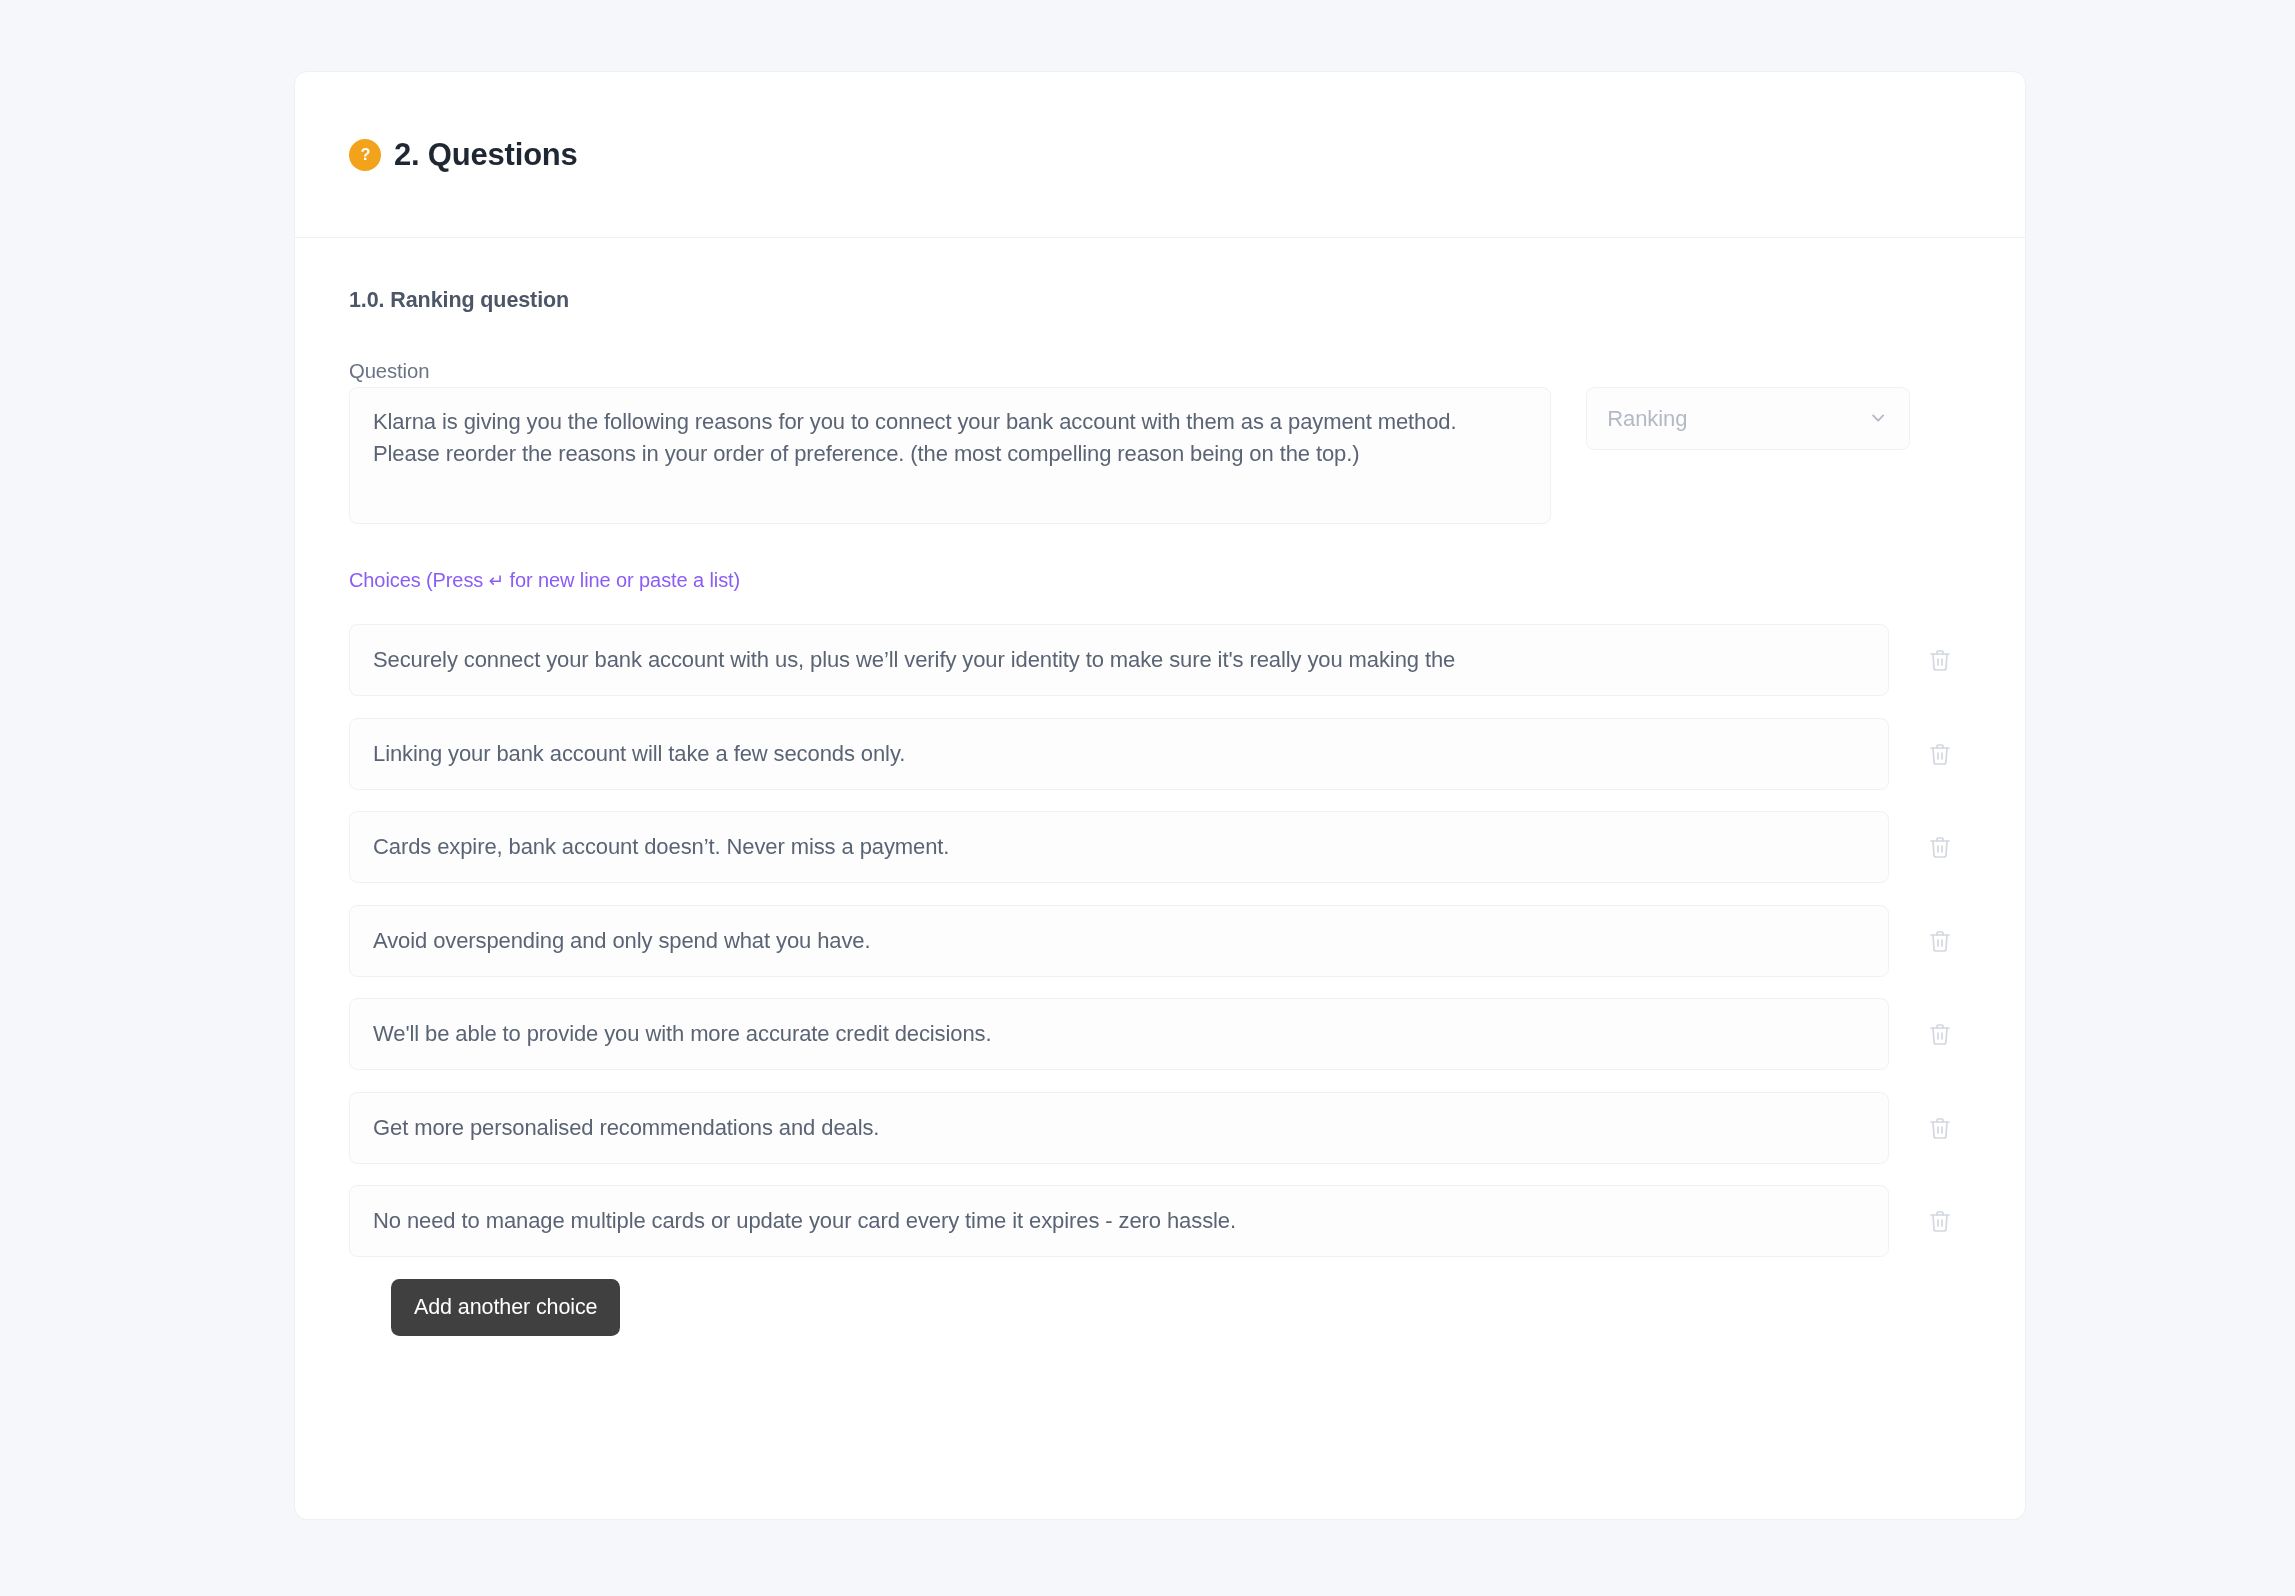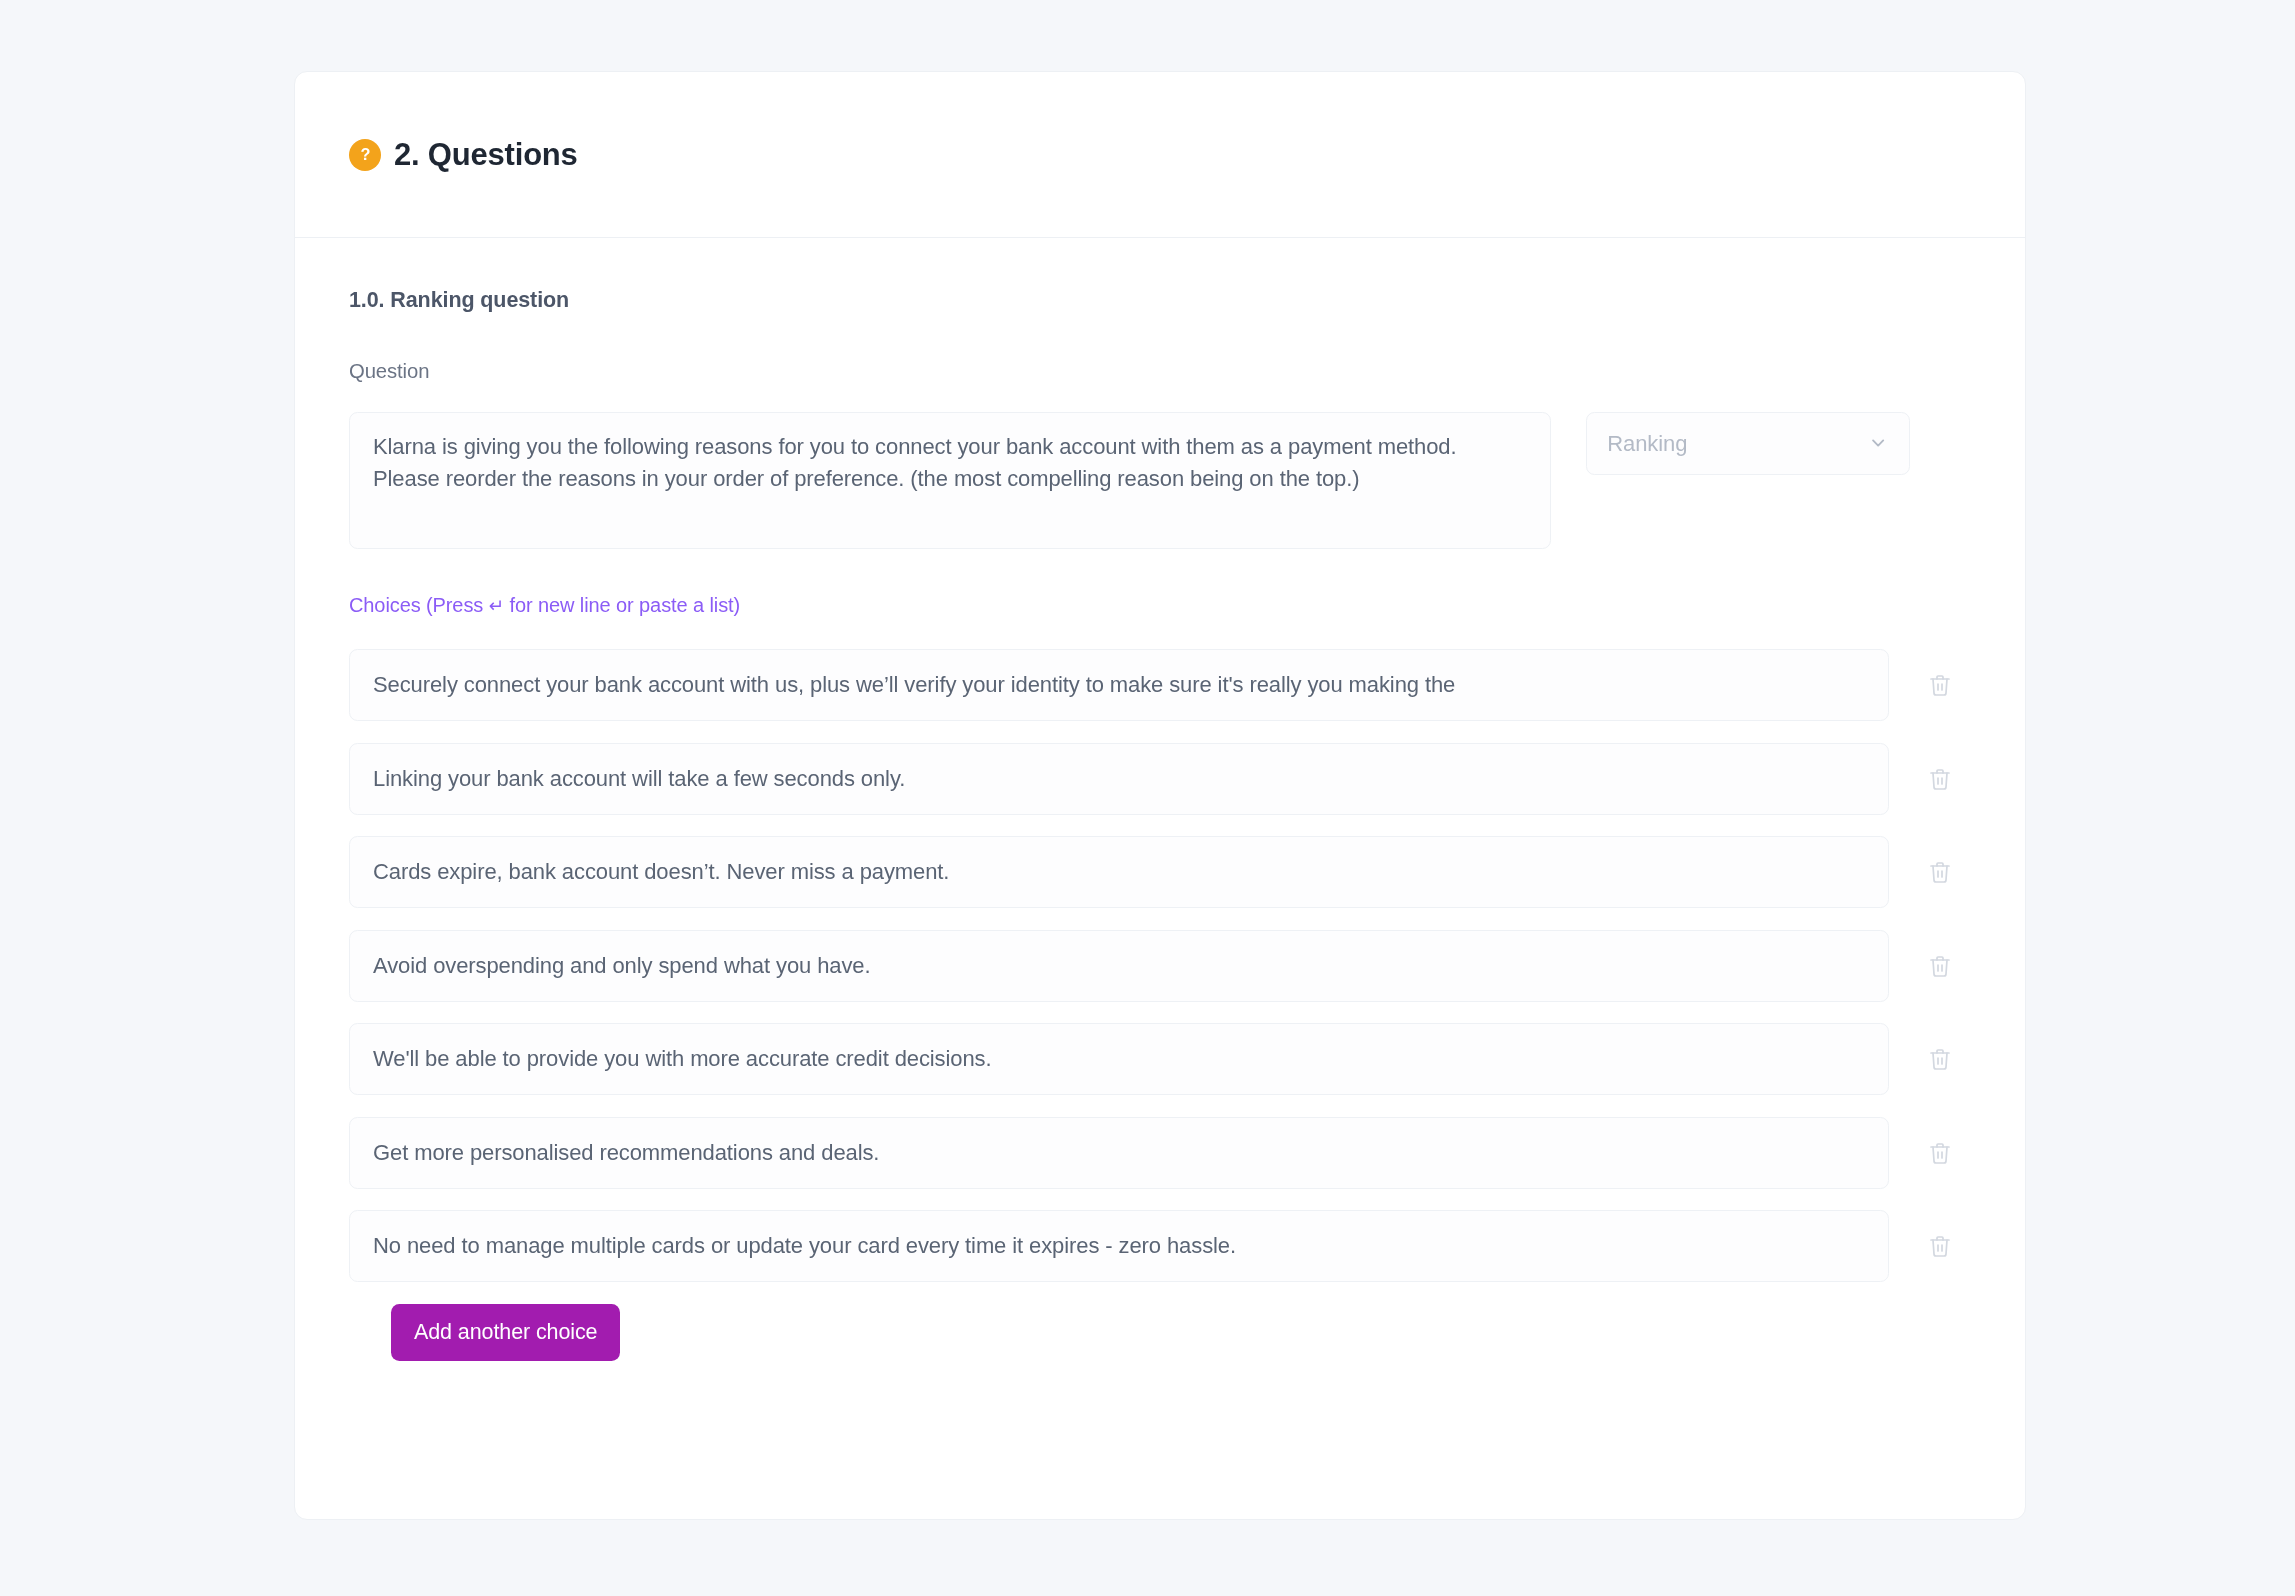--- a/index.html
+++ b/index.html
@@ -70,21 +70,21 @@
     font-size: 21.5px;
     font-weight: bold;
     color: #4c5668;
     letter-spacing: -0.1px;
     margin-bottom: 47px;
   }
 
   .field-label {
     font-size: 20.3px;
     color: #6b7485;
-    margin-bottom: 29px;
+    margin-bottom: 4px;
     letter-spacing: -0.1px;
   }
 
   
   .question-row {
     display: flex;
     align-items: flex-start;
     gap: 23px;
   }
 
@@ -178,21 +178,21 @@
     flex: 0 0 auto;
   }
   .delete-btn svg { display: block; }
 
   
   .add-choice-wrap {
     padding-left: 42px;
     margin-top: 8.4px;
   }
   .add-choice-btn {
-    background: #a21caf;
+    background: #404040;
     color: #ffffff;
     border: none;
     border-radius: 8.4px;
     height: 57px;
     padding: 0 23px;
     font-family: "Liberation Sans", sans-serif;
     font-size: 21.5px;
     letter-spacing: -0.1px;
     cursor: pointer;
   }

